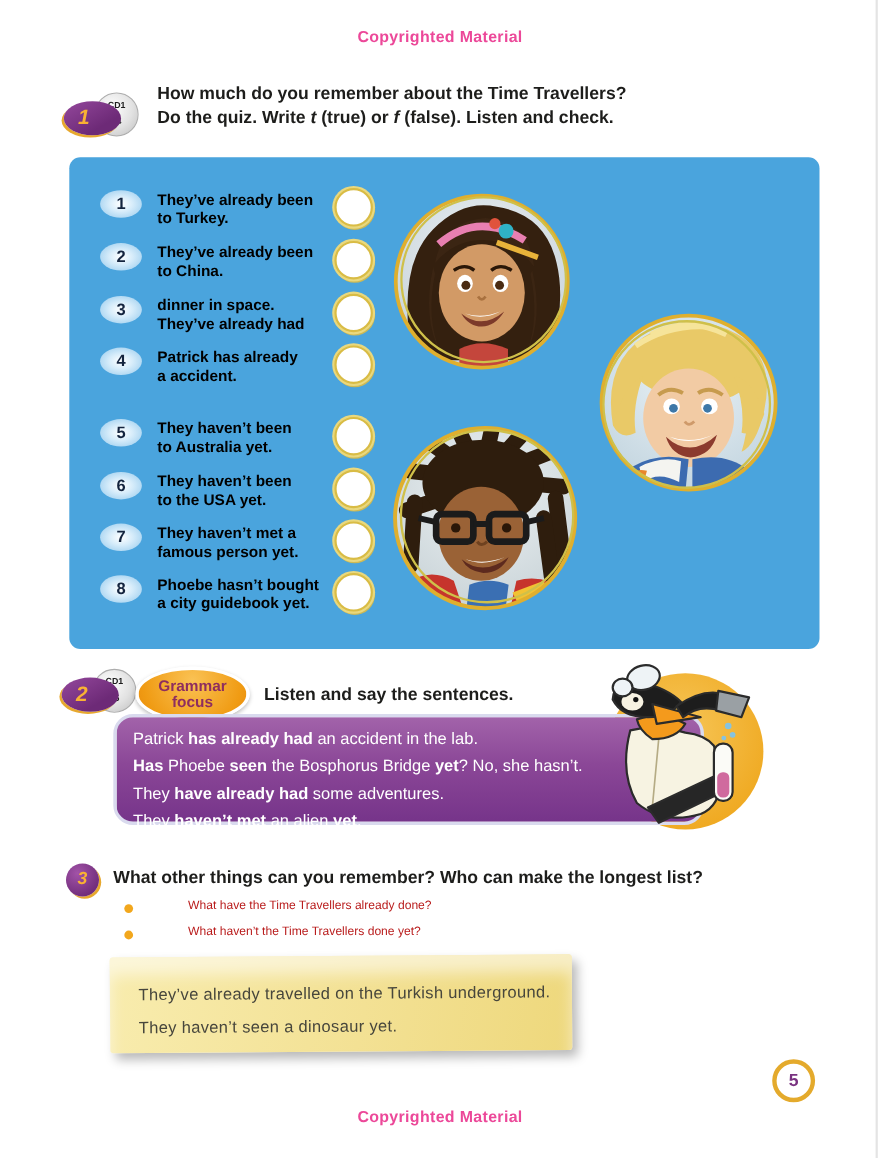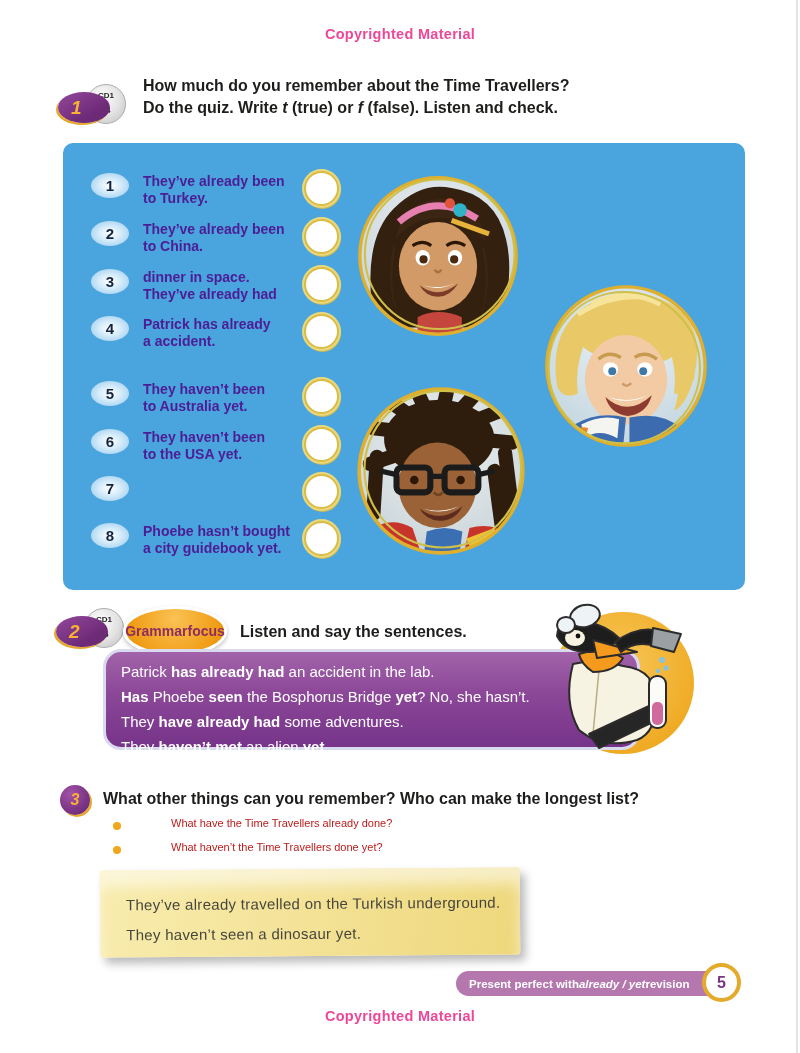--- a/index.html
+++ b/index.html
@@ -26,31 +26,31 @@
   .it{font-style:italic;}
 
   
   .quiz-box{position:absolute;left:63px;top:143px;width:682px;height:447px;
             background:#4aa4dd;border-radius:10px;}
   .quiz-row{position:absolute;left:20px;width:270px;}
   .q-num{position:absolute;left:8px;top:0;width:38px;height:25px;border-radius:50%;
          background:radial-gradient(ellipse at center,#ffffff 0%,#d6ecfa 40%,#8fc7ec 100%);
          display:flex;align-items:center;justify-content:center;
          color:#14243e;font-weight:800;font-size:15px;}
-  .q-text{margin-left:60px;color:#4c1d95;font-weight:700;font-size:14px;line-height:16.5px;}
+  .q-text{margin-left:60px;color:#000000;font-weight:700;font-size:14px;line-height:16.5px;}
   .q-answer{position:absolute;left:221px;top:-2px;width:31px;height:31px;border-radius:50%;
             background:#fff;border:2px solid #d9bc45;
             box-shadow:0 0 0 2px #e9d87e, 1px 2px 0 1px #cdb954;}
   .portrait{position:absolute;}
 
   
   .gf-bubble{position:absolute;left:123px;top:606px;width:104px;height:50px;border-radius:50%;
              background:radial-gradient(circle at 50% 22%,#fac254,#f09b13 75%,#e88b0c);
              border:3px solid #fff;box-shadow:0 2px 4px rgba(0,0,0,.25);
-             display:flex;flex-direction:row;align-items:center;justify-content:center;
+             display:flex;flex-direction:column;align-items:center;justify-content:center;
              color:#8e2e5f;font-weight:800;font-size:14px;line-height:15px;box-sizing:border-box;}
   .grammar-panel{position:absolute;left:103px;top:649px;width:537px;height:101px;
                  background:linear-gradient(180deg,#a263aa 0%,#8b4797 45%,#76348a 100%);
                  border:3px solid #d9daee;border-radius:18px;box-sizing:border-box;z-index:2;
                  padding:7px 14px 0 15px;color:#fff;font-size:15px;line-height:25px;}
   .grammar-panel .gb{font-weight:800;}
   .penguin-circle{position:absolute;left:552px;top:612px;width:142px;height:142px;border-radius:50%;
                   background:radial-gradient(circle at 45% 38%,#f7c75a,#efa81f 80%);z-index:1;}
   .penguin-svg{position:absolute;left:545px;top:594px;width:160px;height:165px;z-index:3;}
 
@@ -165,20 +165,24 @@
         <div>They haven’t been</div>
         <div>to the USA yet.</div>
       </div>
       <div class="q-answer"></div>
     </div>
 
     <div class="quiz-row" style="top:333px;">
       <div class="q-num">
           <span>7</span>
         </div>
+      <div class="q-text">
+        <div>They haven’t met a</div>
+        <div>famous person yet.</div>
+      </div>
       <div class="q-answer"></div>
     </div>
 
     <div class="quiz-row" style="top:380px;">
       <div class="q-num">
           <span>8</span>
         </div>
       <div class="q-text">
         <div>Phoebe hasn’t bought</div>
         <div>a city guidebook yet.</div>
@@ -354,23 +358,18 @@
   <div class="bullet-dot" style="left:113px;top:822px;"></div>
   <div class="bullet-text" style="left:131px;top:817px;">What have the Time Travellers already done?</div>
   <div class="bullet-dot" style="left:113px;top:846px;"></div>
   <div class="bullet-text" style="left:131px;top:841px;">What haven’t the Time Travellers done yet?</div>
 
   <div class="note">
     <div>They’ve already travelled on the Turkish underground.</div>
     <div>They haven’t seen a dinosaur yet.</div>
   </div>
 
-  <div class="footer-pill">
-    <span>Present perfect with </span>
-      <span class="it">already / yet</span>
-      <span> revision</span>
-  </div>
   <div class="page-circle">
     <span>5</span>
   </div>
 
   <div class="copyright copy-bottom">Copyrighted Material</div>
 </div>
 
 </body></html>

